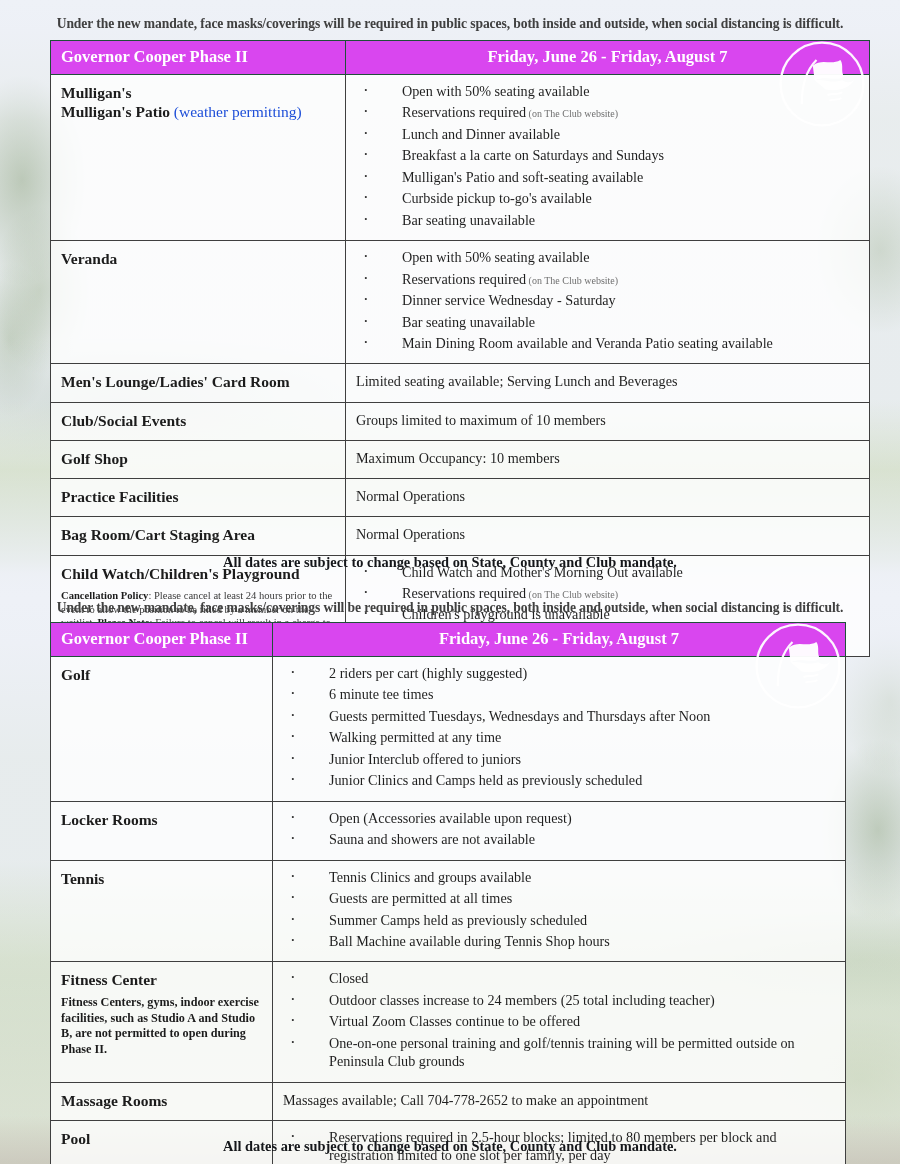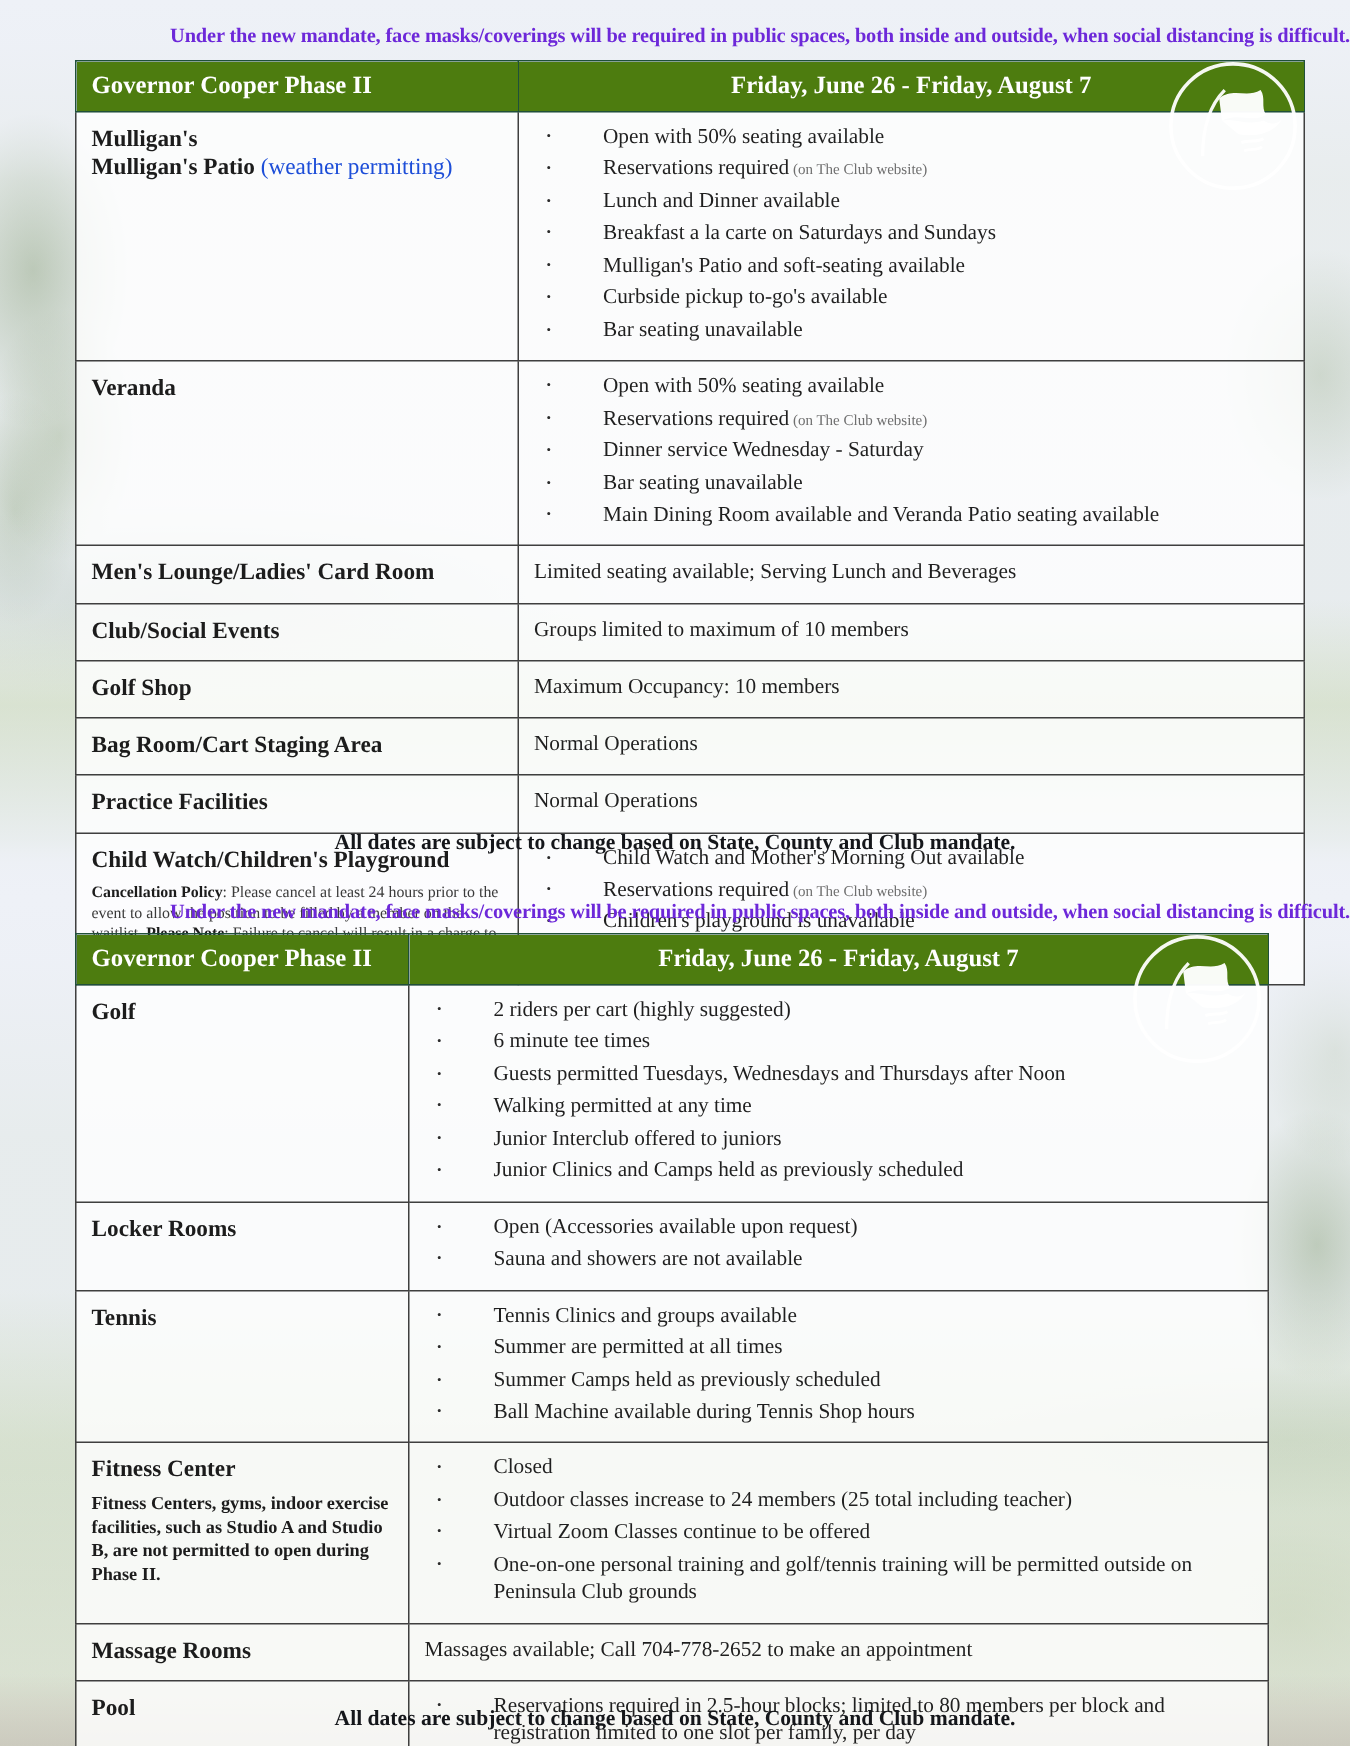--- a/index.html
+++ b/index.html
@@ -70,24 +70,24 @@
     left: 0; right: 0; bottom: 0;
     height: 48px;
     background: linear-gradient(180deg, rgba(205,203,192,0.0), rgba(198,196,184,0.75));
     z-index: 0;
   }
 
   .page { position: relative; z-index: 2; }
 
   
   .mandate {
-    text-align: right;
+    text-align: center;
     font-weight: bold;
     font-size: 13.6px;
-    color: #6d28d9;
+    color: #404040;
     letter-spacing: -0.1px;
     line-height: 1.2;
   }
   .mandate-1 { position: absolute; top: 16px; left: 0; width: 900px; }
   .mandate-2 { position: absolute; top: 600px; left: 0; width: 900px; }
 
   
   .sched-table {
     position: absolute;
     border-collapse: collapse;
@@ -99,21 +99,21 @@
   #table-2 { top: 622px; left: 50px; width: 796px; }
 
   .sched-table td, .sched-table th {
     border: 1px solid #3f3f3f;
     vertical-align: top;
     background: rgba(255,255,255,0.80);
   }
 
   
   .hdr th {
-    background: #4d7c0f;
+    background: #d946ef;
     color: #ffffff;
     font-weight: bold;
     padding: 6px 10px 7px 10px;
     border-color: #20503a;
     position: relative;
   }
   .hdr .hdr-left  { text-align: left;   font-size: 16.5px; }
   .hdr .hdr-right { text-align: center; font-size: 16.5px; }
 
   
@@ -256,27 +256,27 @@
           <td class="content plain">Groups limited to maximum of 10 members</td>
         </tr>
         <tr style="height: 30px;">
           <td class="lbl" style="width: 295px;">
             <div>Golf Shop</div>
           </td>
           <td class="content plain">Maximum Occupancy: 10 members</td>
         </tr>
         <tr style="height: 30px;">
           <td class="lbl" style="width: 295px;">
+            <div>Practice Facilities</div>
+          </td>
+          <td class="content plain">Normal Operations</td>
+        </tr>
+        <tr style="height: 30px;">
+          <td class="lbl" style="width: 295px;">
             <div>Bag Room/Cart Staging Area</div>
-          </td>
-          <td class="content plain">Normal Operations</td>
-        </tr>
-        <tr style="height: 30px;">
-          <td class="lbl" style="width: 295px;">
-            <div>Practice Facilities</div>
           </td>
           <td class="content plain">Normal Operations</td>
         </tr>
         <tr style="height: 86px;">
           <td class="lbl" style="width: 295px;">
             <div>Child Watch/Children's Playground</div>
             <div class="sub-note"><b>Cancellation Policy</b>: Please cancel at least 24 hours prior to the event to allow the position to be filled by a member on the waitlist. <b>Please Note</b>: Failure to cancel will result in a charge to your account.</div>
           </td>
           <td class="content">
             <ul class="bullets">
@@ -335,21 +335,21 @@
             </ul>
           </td>
         </tr>
         <tr style="height: 56px;">
           <td class="lbl" style="width: 222px;">
             <div>Tennis</div>
           </td>
           <td class="content">
             <ul class="bullets">
               <li>Tennis Clinics and groups available</li>
-              <li>Summer are permitted at all times</li>
+              <li>Guests are permitted at all times</li>
               <li>Summer Camps held as previously scheduled</li>
               <li>Ball Machine available during Tennis Shop hours</li>
             </ul>
           </td>
         </tr>
         <tr style="height: 100px;">
           <td class="lbl" style="width: 222px;">
             <div>Fitness Center</div>
             <div class="sub-note-bold">Fitness Centers, gyms, indoor exercise facilities, such as Studio A and Studio B, are not permitted to open during Phase II.</div>
           </td>

